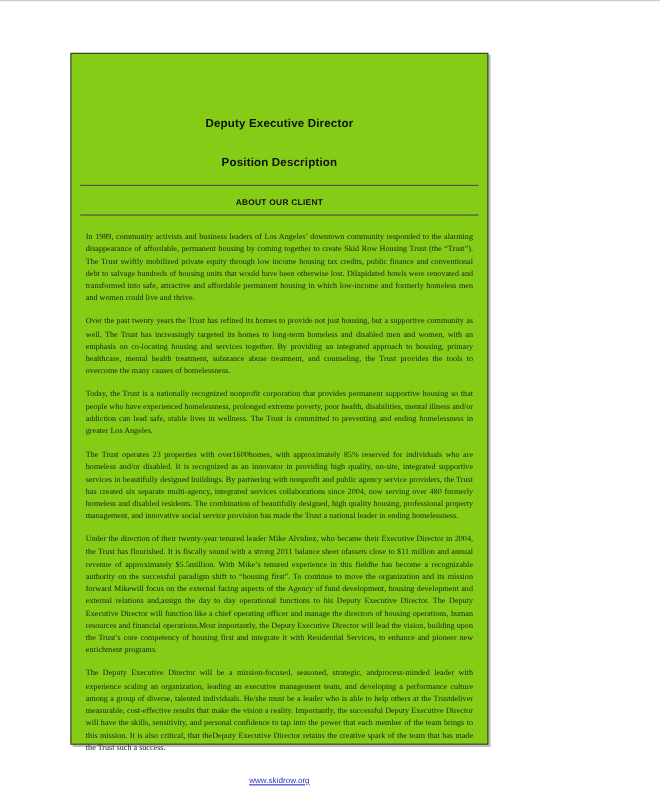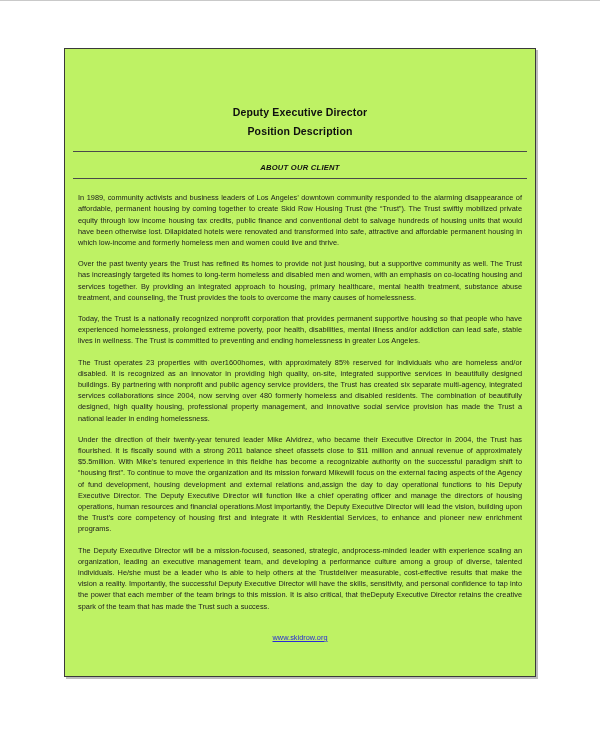--- a/index.html
+++ b/index.html
@@ -25,23 +25,23 @@
     top: 0;
     width: 600px;
     height: 1px;
     background: #c9c9c9;
   }
   
   .page {
     position: absolute;
     left: 64px;
     top: 48px;
-    width: 472px;
+    width: 380px;
     height: 629px;
-    background: #bef264;
+    background: #84cc16;
     border: 1px solid #3a3a3a;
     box-sizing: border-box;
     box-shadow: 2px 2px 0 0 #bcbcbc;
   }
   .page-inner {
     position: absolute;
     left: 8px;
     right: 8px;
     top: 0;
     bottom: 0;
@@ -55,52 +55,52 @@
     font-weight: bold;
     color: #0f0f0f;
     letter-spacing: 0.15px;
     line-height: 1.2;
   }
   .doc-subtitle {
     font-size: 10.5px;
     font-weight: bold;
     color: #0f0f0f;
     letter-spacing: 0.15px;
-    margin-top: 6px;
+    margin-top: 23px;
     line-height: 1.2;
   }
   .rule {
     height: 1px;
     background: #4a4a4a;
     width: 100%;
   }
   .rule-top { margin-top: 14px; }
   .section-band {
     text-align: center;
     padding: 4px 0 4px 0;
-    font-style: italic;
   }
   .section-band-label {
     font-size: 7.6px;
     font-weight: bold;
     color: #111111;
     letter-spacing: 0.25px;
   }
   .body-area {
     padding: 0 5px;
     margin-top: 13px;
   }
   p.para {
     margin: 0 0 10px 0;
     font-size: 7.35px;
     line-height: 11.2px;
     color: #1c1c1c;
     text-align: justify;
     text-justify: inter-word;
     letter-spacing: 0.02px;
+    font-family: Liberation Serif, serif;
   }
   p.para:last-of-type { margin-bottom: 12px; }
   .link-row {
     text-align: center;
     margin-top: 14px;
   }
   a.weblink {
     font-size: 7.35px;
     color: #2b2bd6;
     letter-spacing: 0.02px;

